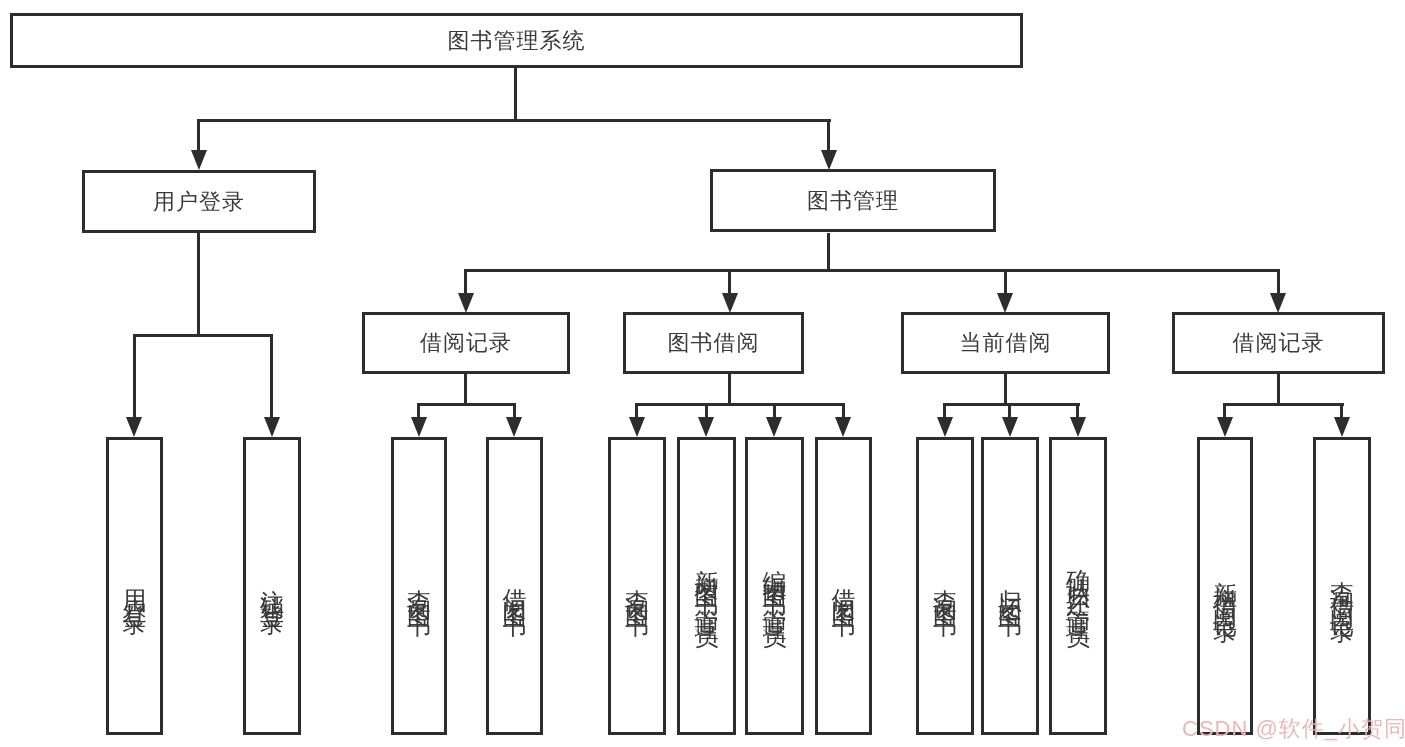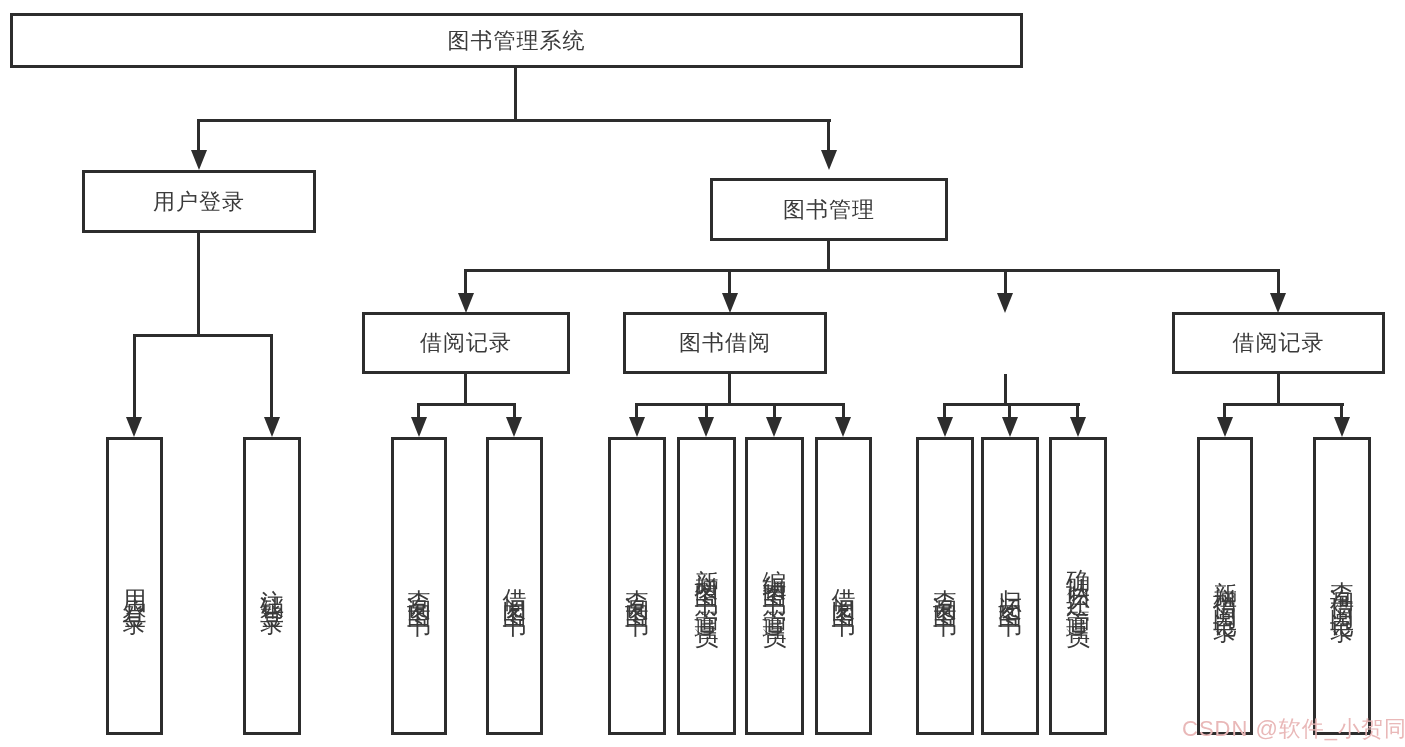--- a/index.html
+++ b/index.html
@@ -110,24 +110,25 @@
   <div class="vl" style="left:1277px;top:374px;height:31px"></div>
   <div class="hl" style="left:1223px;top:403px;width:121px"></div>
   <div class="vl" style="left:1223px;top:403px;height:16px"></div>
   <div class="ah" style="left:1217px;top:417px"></div>
   <div class="vl" style="left:1340px;top:403px;height:16px"></div>
   <div class="ah" style="left:1334px;top:417px"></div>
 
   <div class="box hlabel" style="left:10px;top:13px;width:1013px;height:55px">图书管理系统</div>
 
   <div class="box hlabel" style="left:82px;top:170px;width:234px;height:63px">用户登录</div>
-  <div class="box hlabel" style="left:710px;top:178px;width:238px;height:63px">图书管理</div>
+  <div class="box hlabel" style="left:710px;top:169px;width:286px;height:63px">图书管理</div>
 
   <div class="box hlabel" style="left:362px;top:312px;width:208px;height:62px">借阅记录</div>
-  <div class="box hlabel" style="left:623px;top:312px;width:204px;height:62px">图书借阅</div>
+  <div class="box hlabel" style="left:623px;top:312px;width:181px;height:62px">图书借阅</div>
+  <div class="box hlabel" style="left:901px;top:312px;width:209px;height:62px">当前借阅</div>
   <div class="box hlabel" style="left:1172px;top:312px;width:213px;height:62px">借阅记录</div>
 
   <div class="box vbox" style="left:106px;top:437px;width:57px;height:298px">
     <span>用户登录</span>
   </div>
   <div class="box vbox" style="left:243px;top:437px;width:58px;height:298px">
     <span>注销登录</span>
   </div>
 
   <div class="box vbox" style="left:391px;top:437px;width:56px;height:298px">

